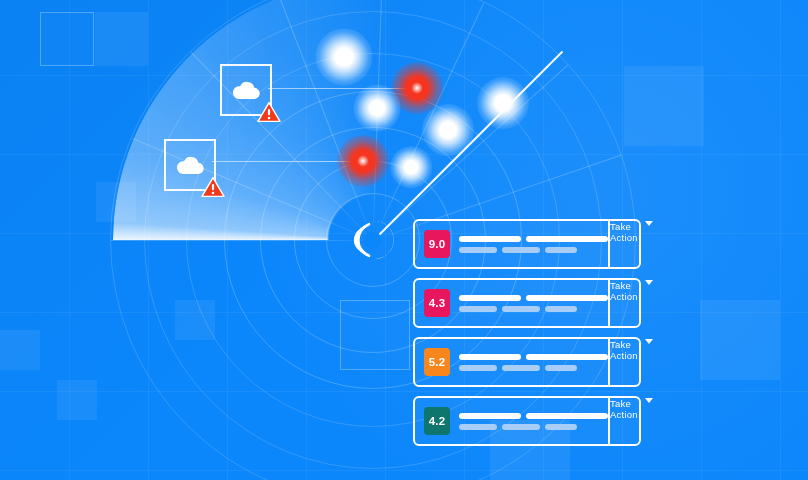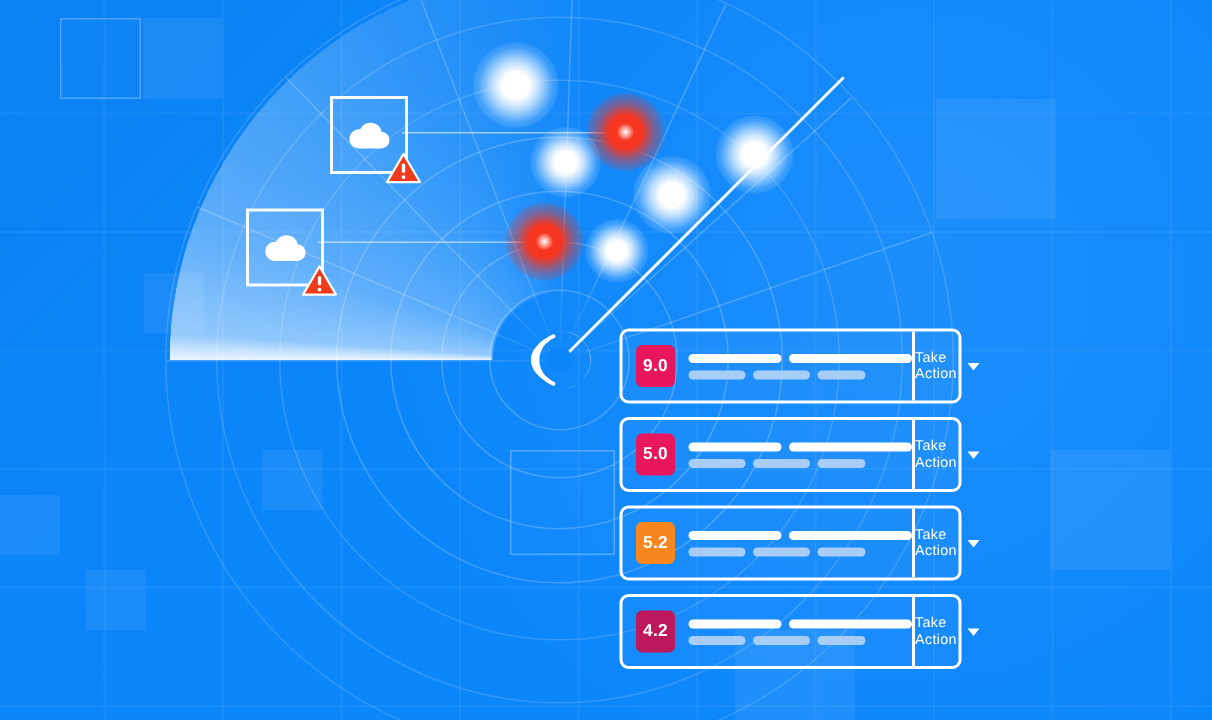--- a/index.html
+++ b/index.html
@@ -116,21 +116,21 @@
     display:flex;align-items:center;justify-content:center;
     color:#fff;font-size:11.5px;font-weight:bold;letter-spacing:.2px;
   }
   .bars{margin-left:9px;flex:1;}
   .barrow{display:flex;gap:5px;}
   .barrow + .barrow{margin-top:5px;}
   .bar{height:6px;border-radius:3px;background:#ffffff;}
   .bar.dim{background:#a8cdf6;}
   .card-right{
     flex:1;border-left:2px solid #ffffff;
-    display:flex;align-items:center;justify-content:center;gap:7px;
+    display:flex;align-items:flex-start;justify-content:center;gap:7px;
     color:#ffffff;font-size:9.5px;letter-spacing:.25px;
   }
   .caret{
     width:0;height:0;border-left:4px solid transparent;border-right:4px solid transparent;
     border-top:5px solid #ffffff;display:inline-block;
   }
 </style>
 </head>
 <body>
 
@@ -242,21 +242,21 @@
             </div>
           </div>
         </div>
         <div class="card-right">
           <span>Take Action</span>
           <span class="caret"></span>
         </div>
       </div>
       <div class="card">
         <div class="card-left">
-          <div class="score" style="background: rgb(232, 23, 93);">5.0</div>
+          <div class="score" style="background: rgb(232, 23, 93);">4.3</div>
           <div class="bars">
             <div class="barrow">
               <div class="bar" style="width: 62px;"></div>
               <div class="bar" style="width: 82px;"></div>
             </div>
             <div class="barrow">
               <div class="bar dim" style="width: 38px;"></div>
               <div class="bar dim" style="width: 38px;"></div>
               <div class="bar dim" style="width: 32px;"></div>
             </div>
@@ -282,21 +282,21 @@
             </div>
           </div>
         </div>
         <div class="card-right">
           <span>Take Action</span>
           <span class="caret"></span>
         </div>
       </div>
       <div class="card">
         <div class="card-left">
-          <div class="score" style="background: #be185d;">4.2</div>
+          <div class="score" style="background: #0f766e;">4.2</div>
           <div class="bars">
             <div class="barrow">
               <div class="bar" style="width: 62px;"></div>
               <div class="bar" style="width: 82px;"></div>
             </div>
             <div class="barrow">
               <div class="bar dim" style="width: 38px;"></div>
               <div class="bar dim" style="width: 38px;"></div>
               <div class="bar dim" style="width: 32px;"></div>
             </div>

